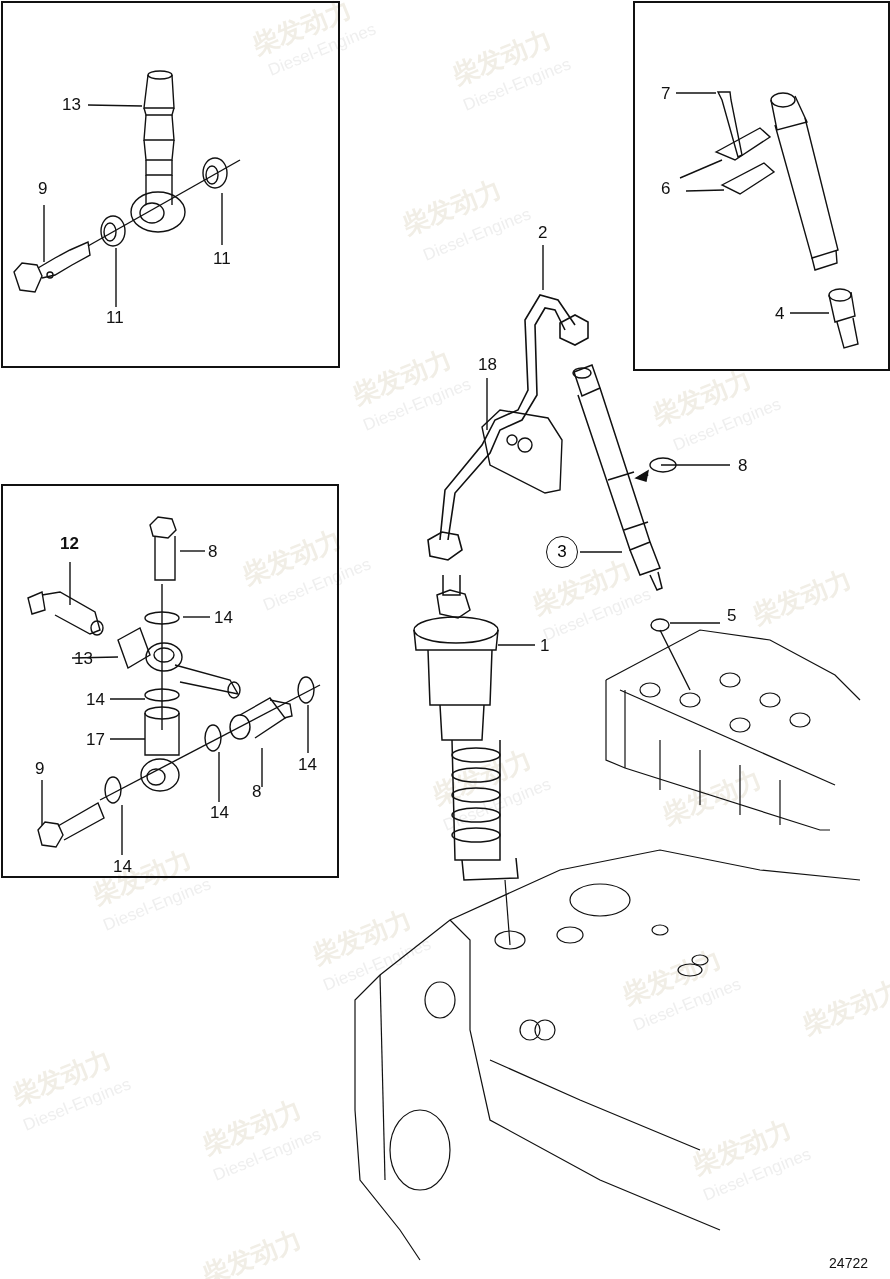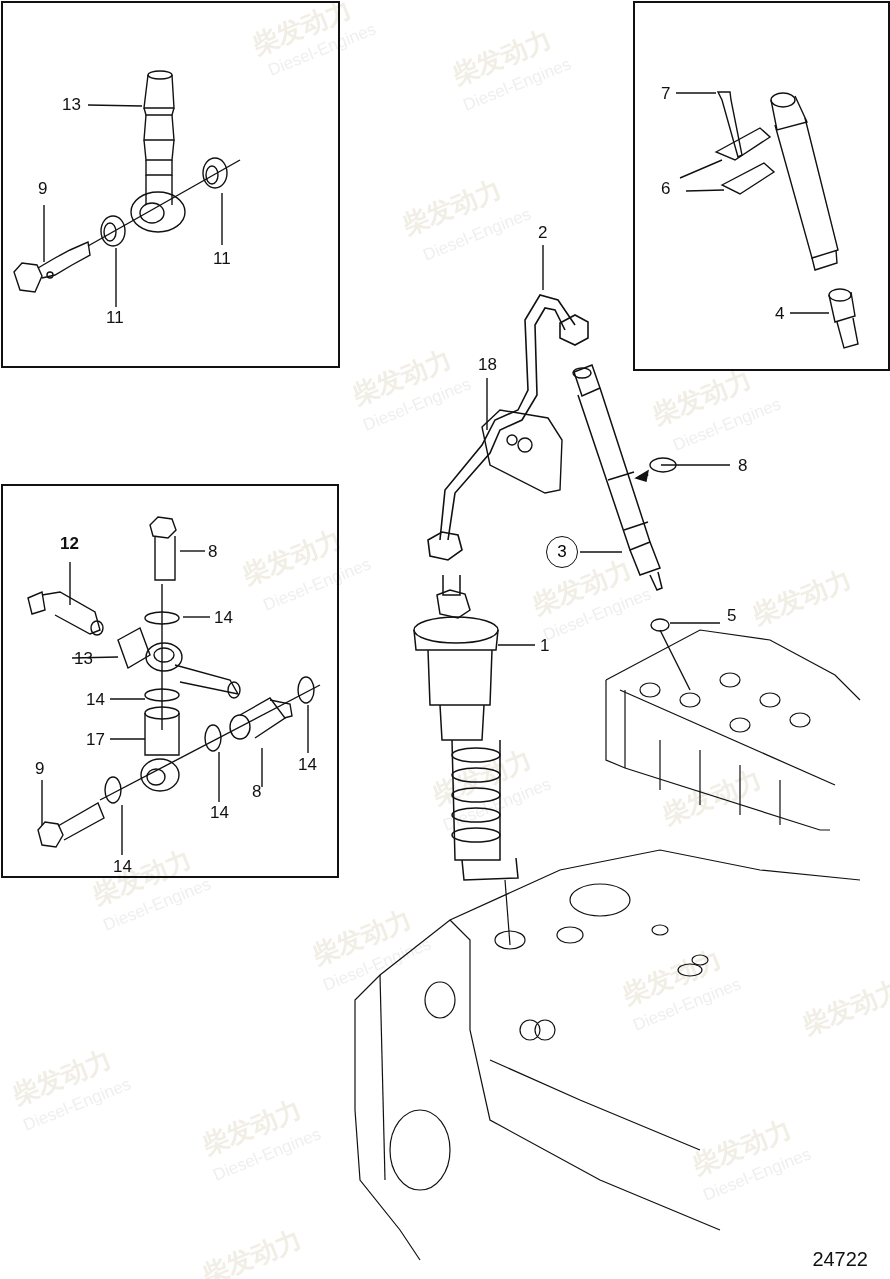--- a/index.html
+++ b/index.html
@@ -3,21 +3,21 @@
 <meta charset="utf-8">
 <style>
   html,body{margin:0;padding:0;background:#fff;}
   body{width:890px;height:1279px;position:relative;overflow:hidden;font-family:"Liberation Sans",sans-serif;}
   .frame{position:absolute;border:2px solid #111;background:transparent;}
   .lbl{position:absolute;font-size:17px;color:#111;line-height:1;}
   .circ{position:absolute;width:30px;height:30px;border:1.5px solid #111;border-radius:50%;font-size:17px;text-align:center;line-height:30px;}
   .wm{position:absolute;color:#f1eee6;font-size:26px;font-weight:bold;transform:rotate(-22deg);white-space:nowrap;pointer-events:none;}
   .wm2{position:absolute;color:#efefef;font-size:17px;transform:rotate(-22deg);white-space:nowrap;pointer-events:none;}
   svg{position:absolute;left:0;top:0;}
-  .fig{position:absolute;right:22px;bottom:8px;font-size:20px;color:#111;}
+  .fig{position:absolute;right:22px;bottom:8px;font-size:14px;color:#111;}
 </style>
 </head>
 <body>
 
 <div class="wm" style="left:250px;top:10px;">柴发动力</div>
 <div class="wm2" style="left:265px;top:40px;">Diesel-Engines</div>
 <div class="wm" style="left:450px;top:40px;">柴发动力</div>
 <div class="wm2" style="left:460px;top:75px;">Diesel-Engines</div>
 <div class="wm" style="left:400px;top:190px;">柴发动力</div>
 <div class="wm2" style="left:420px;top:225px;">Diesel-Engines</div>

